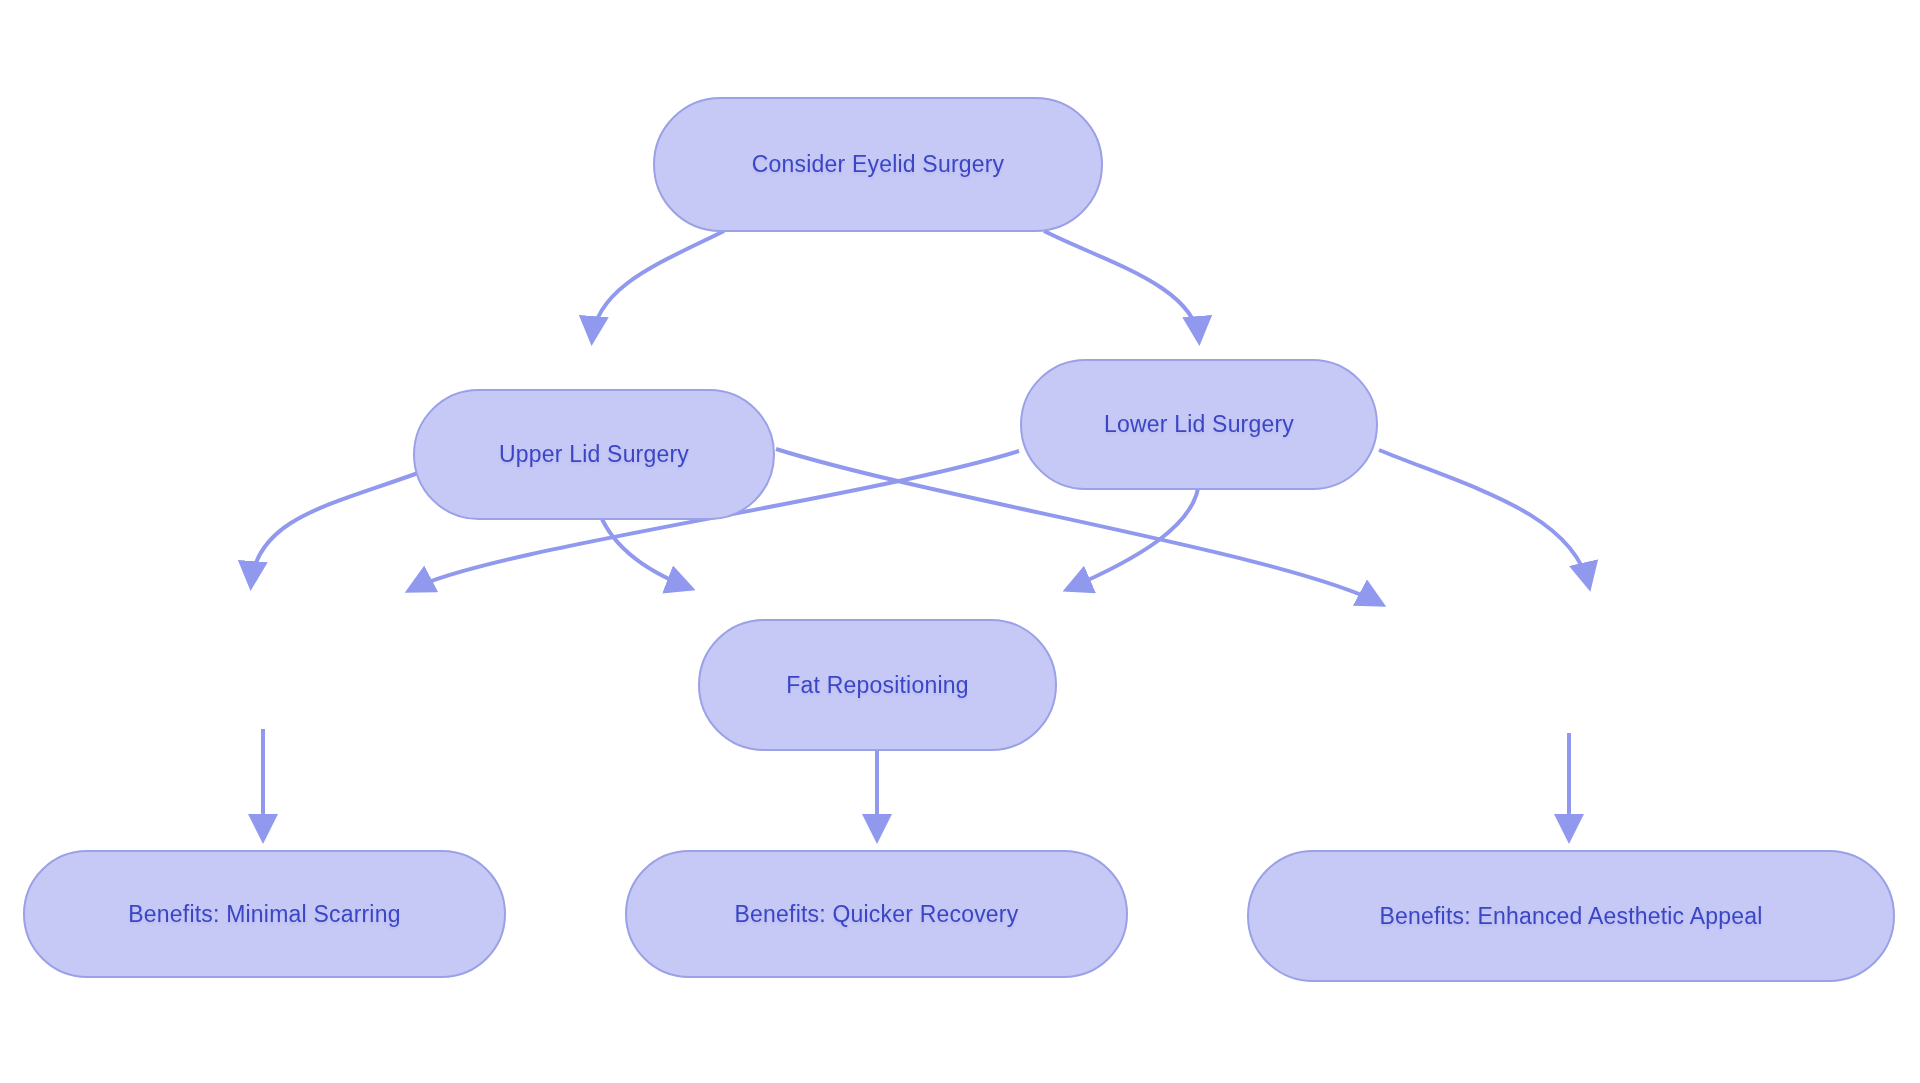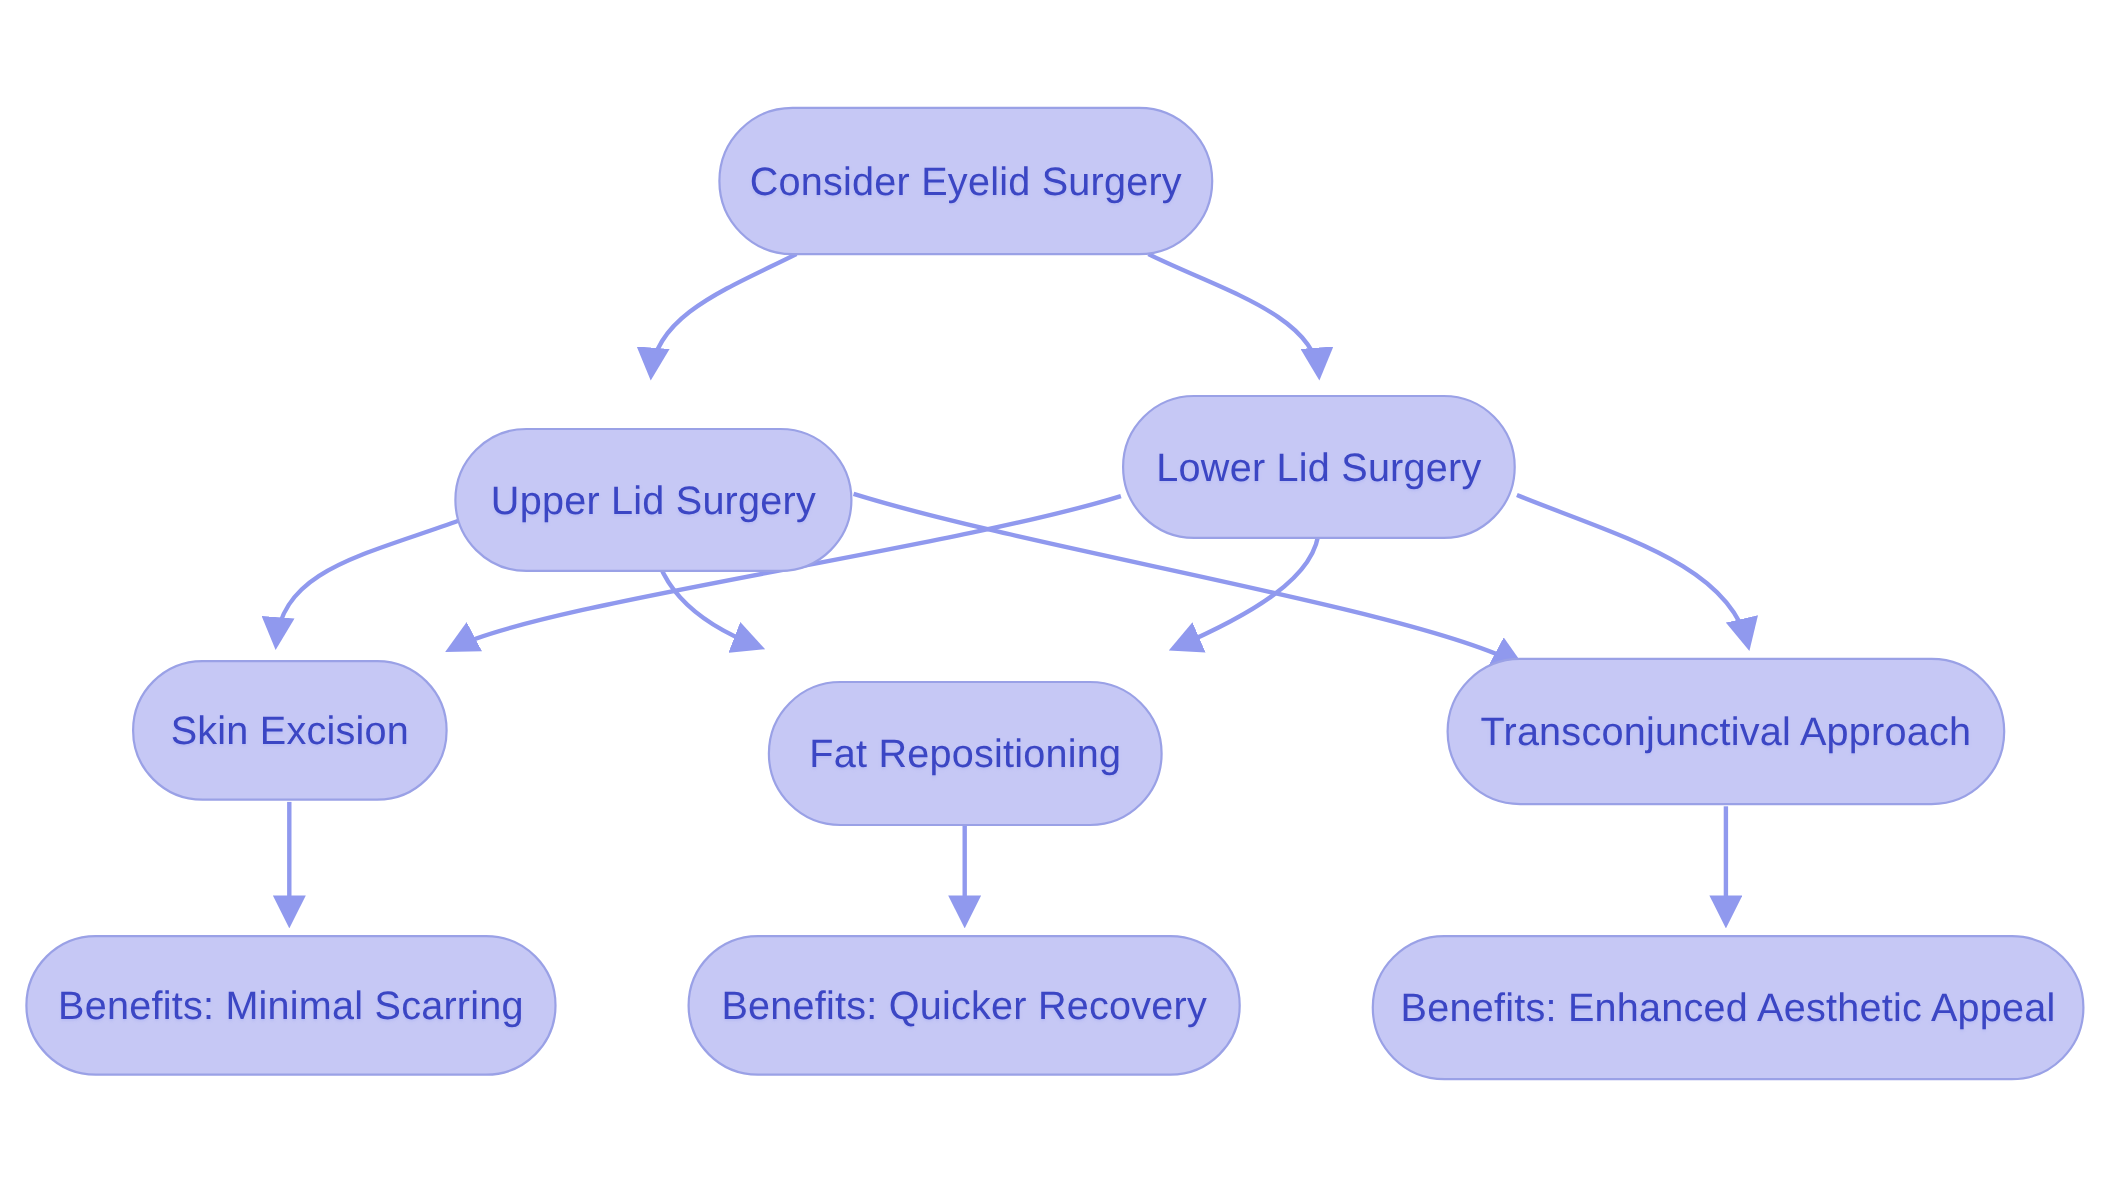--- a/index.html
+++ b/index.html
@@ -34,21 +34,21 @@
   marker#arrowhead path { fill: var(--edge); stroke: none; }
   .node {
     position: absolute;
     display: flex;
     align-items: center;
     justify-content: center;
     background: var(--node-fill);
     border: 2px solid var(--node-border);
     border-radius: 68px;
     color: var(--node-text);
-    font-size: 36px;
+    font-size: 23px;
     font-weight: 500;
     letter-spacing: 0.2px;
     text-align: center;
     white-space: nowrap;
     text-shadow: 0 2px 2px rgba(175, 180, 242, 0.55);
   }
   
   #n-consider { left: 653px;  top: 97px;  width: 450px; height: 135px; }
   #n-upper    { left: 413px;  top: 349px; width: 362px; height: 131px; margin-top: 40px; }
   #n-lower    { left: 1020px; top: 359px; width: 358px; height: 131px; }
@@ -89,28 +89,22 @@
 
   <div class="node" id="n-consider">
     <span>Consider Eyelid Surgery</span>
   </div>
   <div class="node" id="n-upper">
     <span>Upper Lid Surgery</span>
   </div>
   <div class="node" id="n-lower">
     <span>Lower Lid Surgery</span>
   </div>
-  <div class="node" id="n-skin">
-    <span>Skin Excision</span>
-  </div>
   <div class="node" id="n-fat">
     <span>Fat Repositioning</span>
-  </div>
-  <div class="node" id="n-trans">
-    <span>Transconjunctival Approach</span>
   </div>
   <div class="node" id="n-ben2">
     <span>Benefits: Quicker Recovery</span>
   </div>
   <div class="node" id="n-ben1">
     <span>Benefits: Minimal Scarring</span>
   </div>
   <div class="node" id="n-ben3">
     <span>Benefits: Enhanced Aesthetic Appeal</span>
   </div>

